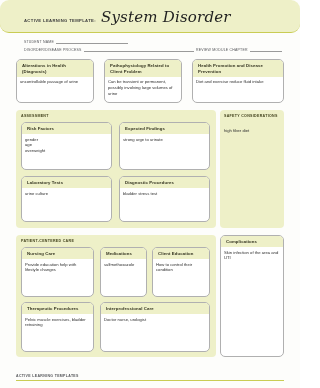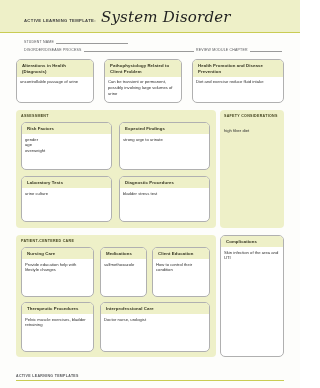--- a/index.html
+++ b/index.html
@@ -22,20 +22,21 @@
   }
 
   
   .header-band {
     position: absolute;
     left: 0; top: 0;
     width: 300px;
     height: 32px;
     background: #eef0c8;
     border-bottom: 1.5px solid #c9cc54;
+    border-radius: 9px;
   }
   .header-inner {
     position: absolute;
     left: 24px; top: 8px;
     display: flex;
     align-items: baseline;
     gap: 5px;
   }
   .alt-label {
     font-size: 4.2px;

